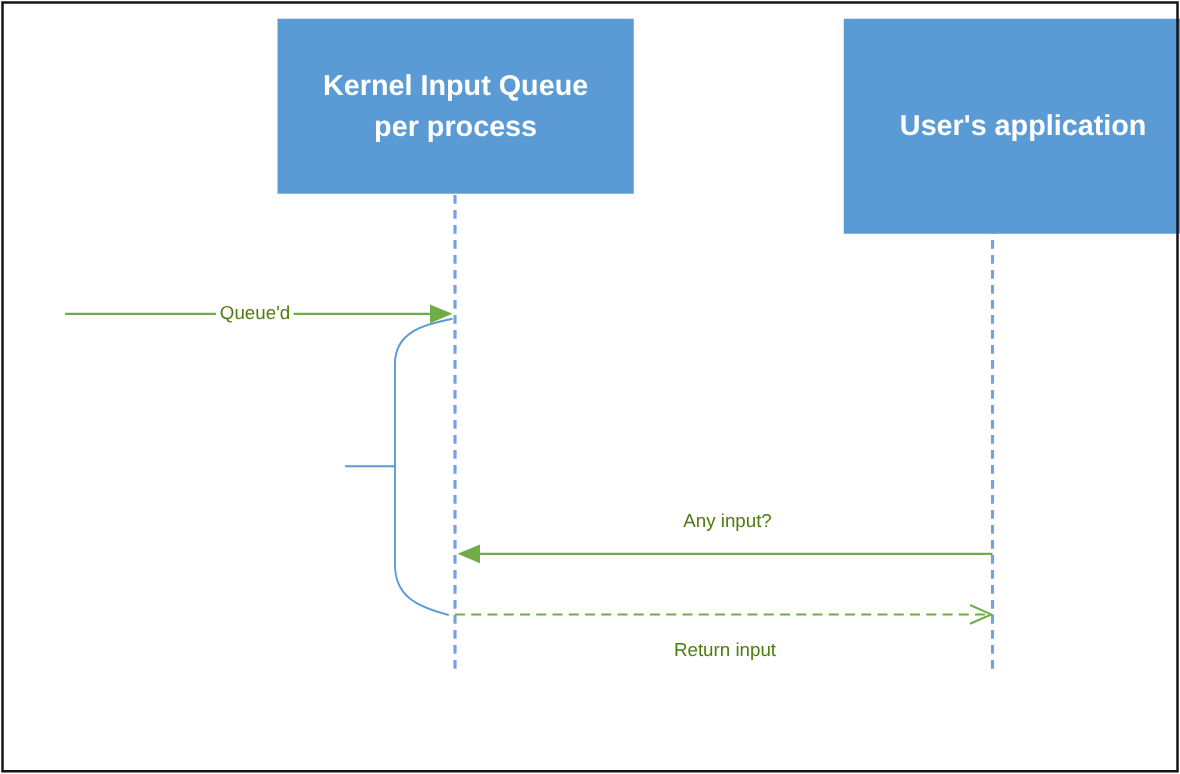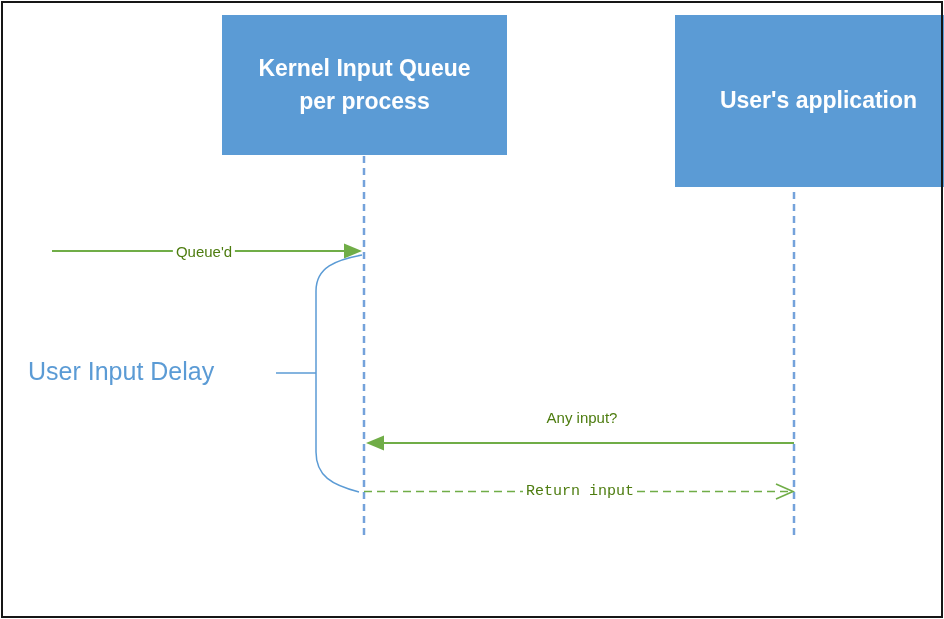--- a/index.html
+++ b/index.html
@@ -47,21 +47,21 @@
     position: absolute;
     transform: translate(-50%, -50%);
     font-size: 15px;
     color: #4d7c0f;
     background: #ffffff;
     padding: 0 3px;
     white-space: nowrap;
   }
   .msg-label.queued { left: 204px; top: 251px; }
   .msg-label.anyinput { left: 582px; top: 417px; }
-  .msg-label.returninput { left: 580px; top: 491px; font-family: Liberation Mono, monospace; }
+  .msg-label.returninput { left: 580px; top: 520px; }
   .annotation-label {
     position: absolute;
     left: 28px;
     top: 373px;
     transform: translateY(-54%);
     font-size: 25px;
     color: #5b9bd5;
     white-space: nowrap;
   }
 </style>
@@ -92,16 +92,15 @@
 per process</div>
 
   <div class="actor userapp">User's application</div>
 
   <span class="msg-label queued">Queue'd</span>
 
   <span class="msg-label anyinput">Any input?</span>
 
   <span class="msg-label returninput">Return input</span>
 
-  <span class="annotation-label">User Input Delay</span>
 
   <div class="frame"></div>
 </div>
 
 </body></html>

